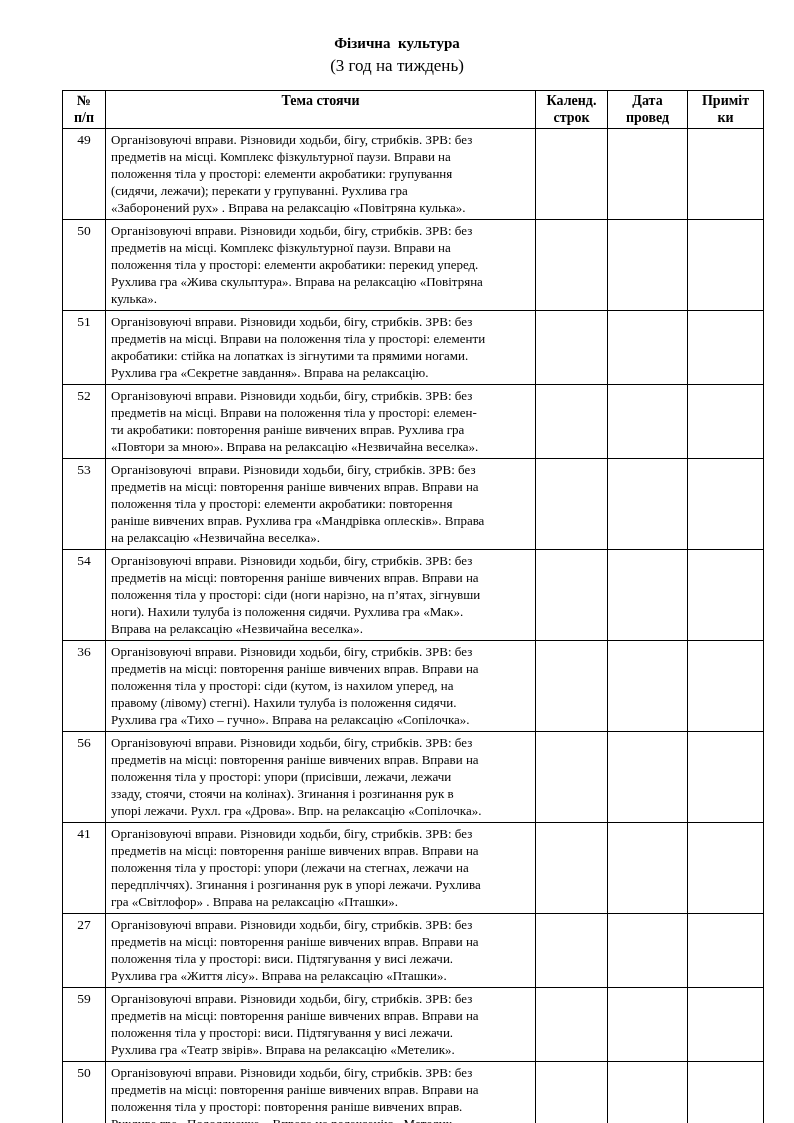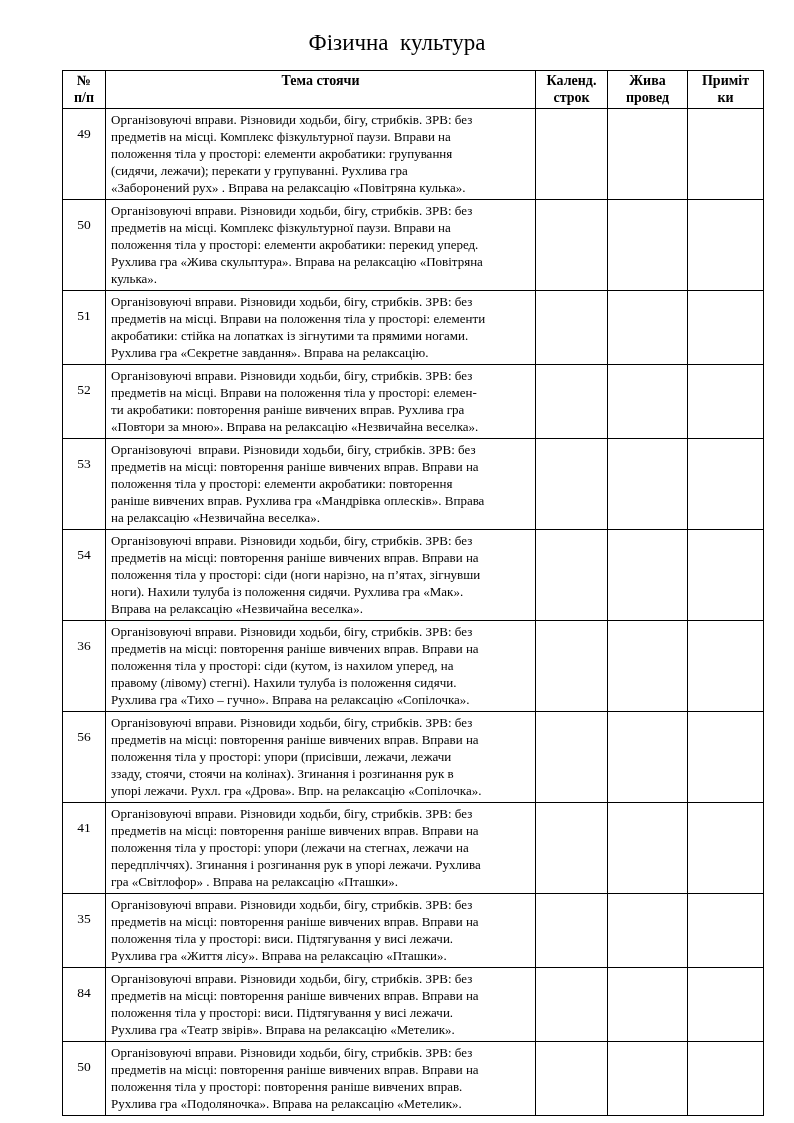--- a/index.html
+++ b/index.html
@@ -6,24 +6,24 @@
   html, body {
     width: 794px;
     background: #ffffff;
     color: #000000;
     font-family: "Liberation Serif", "DejaVu Serif", serif;
   }
   body { min-height: 1123px; position: relative; }
 
   .doc-header { text-align: center; padding-top: 30px; }
   .doc-title {
-    font-size: 23px;
+    font-size: 15px;
     line-height: 26px;
     white-space: pre-wrap;
-    font-weight: normal;
+    font-weight: bold;
   }
   .doc-subtitle {
     font-size: 17px;
     line-height: 20px;
     white-space: pre-wrap;
     font-weight: normal;
   }
 
   table.lesson-table {
     border-collapse: collapse;
@@ -47,55 +47,56 @@
     font-size: 14px;
     line-height: 17px;
     text-align: center;
     white-space: pre-line;
     height: 38px;
     padding: 1px 2px;
   }
   td.num-cell {
     text-align: center;
     font-size: 13.5px;
-    padding-top: 17px;
+    padding-top: 3px;
     margin-top: 20px;
   }
   td.topic-cell {
     padding: 2px 4px 3px 5px;
     line-height: 17px;
     white-space: pre-wrap;
     word-break: normal;
     overflow: hidden;
   }
   td.empty-cell { }
 </style>
 </head>
 <body>
 
 <div class="doc-header">
   <div class="doc-title">Фізична  культура</div>
+  <div class="doc-subtitle">(3 год на тиждень)</div>
 </div>
 
 <table class="lesson-table">
   <colgroup>
     <col class="c-num">
     <col class="c-topic">
     <col class="c-cal">
     <col class="c-date">
     <col class="c-notes">
   </colgroup>
   <thead>
     <tr>
       <th>№
 п/п</th>
       <th>Тема стоячи</th>
       <th>Календ.
 строк</th>
-      <th>Жива
+      <th>Дата
 провед</th>
       <th>Приміт
 ки</th>
     </tr>
   </thead>
   <tbody>
   <tr>
     <td class="num-cell">49</td>
     <td class="topic-cell">Організовуючі вправи. Різновиди ходьби, бігу, стрибків. ЗРВ: без
 предметів на місці. Комплекс фізкультурної паузи. Вправи на
@@ -195,32 +196,32 @@
 предметів на місці: повторення раніше вивчених вправ. Вправи на
 положення тіла у просторі: упори (лежачи на стегнах, лежачи на
 передпліччях). Згинання і розгинання рук в упорі лежачи. Рухлива
 гра «Світлофор» . Вправа на релаксацію «Пташки».</td>
     <td class="empty-cell"></td>
     <td class="empty-cell"></td>
     <td class="empty-cell"></td>
   </tr>
 
   <tr>
-    <td class="num-cell">35</td>
+    <td class="num-cell">27</td>
     <td class="topic-cell">Організовуючі вправи. Різновиди ходьби, бігу, стрибків. ЗРВ: без
 предметів на місці: повторення раніше вивчених вправ. Вправи на
 положення тіла у просторі: виси. Підтягування у висі лежачи.
 Рухлива гра «Життя лісу». Вправа на релаксацію «Пташки».</td>
     <td class="empty-cell"></td>
     <td class="empty-cell"></td>
     <td class="empty-cell"></td>
   </tr>
 
   <tr>
-    <td class="num-cell">84</td>
+    <td class="num-cell">59</td>
     <td class="topic-cell">Організовуючі вправи. Різновиди ходьби, бігу, стрибків. ЗРВ: без
 предметів на місці: повторення раніше вивчених вправ. Вправи на
 положення тіла у просторі: виси. Підтягування у висі лежачи.
 Рухлива гра «Театр звірів». Вправа на релаксацію «Метелик».</td>
     <td class="empty-cell"></td>
     <td class="empty-cell"></td>
     <td class="empty-cell"></td>
   </tr>
 
   <tr>

